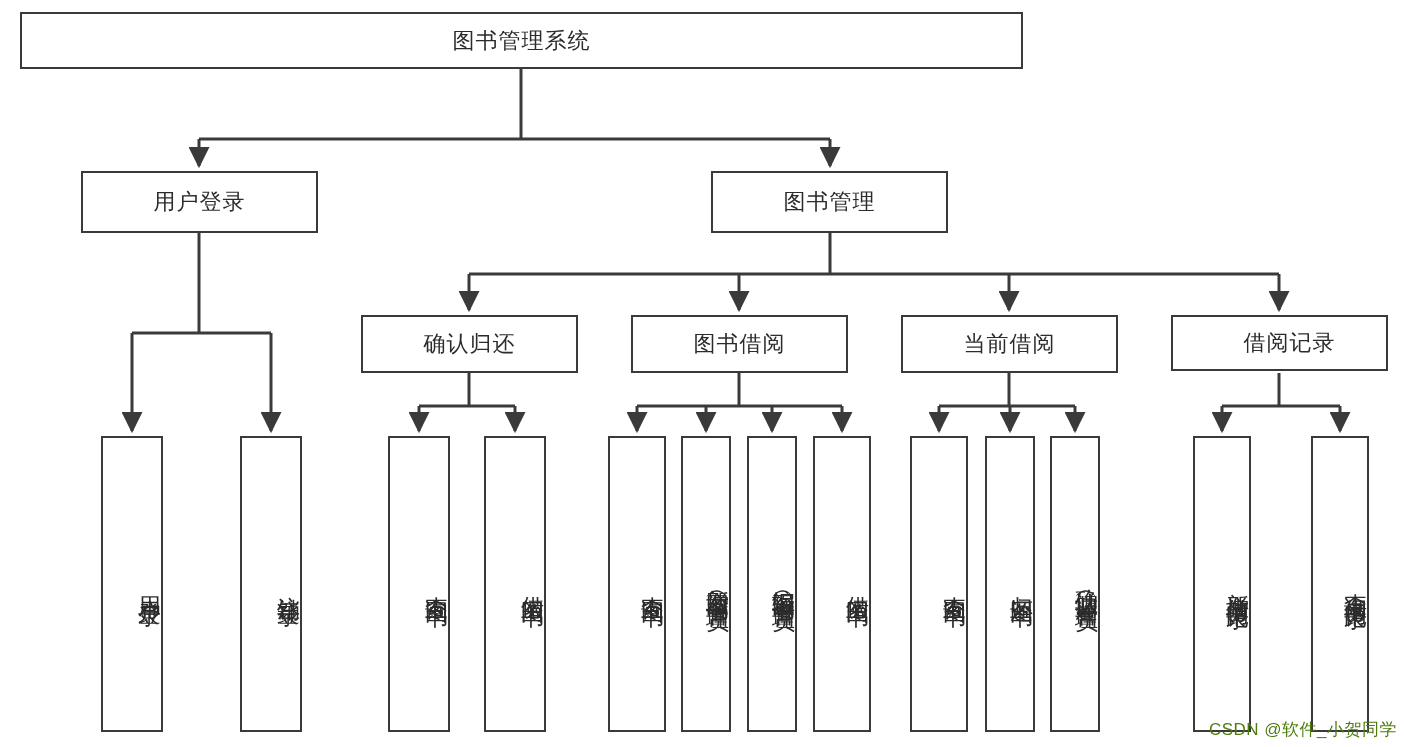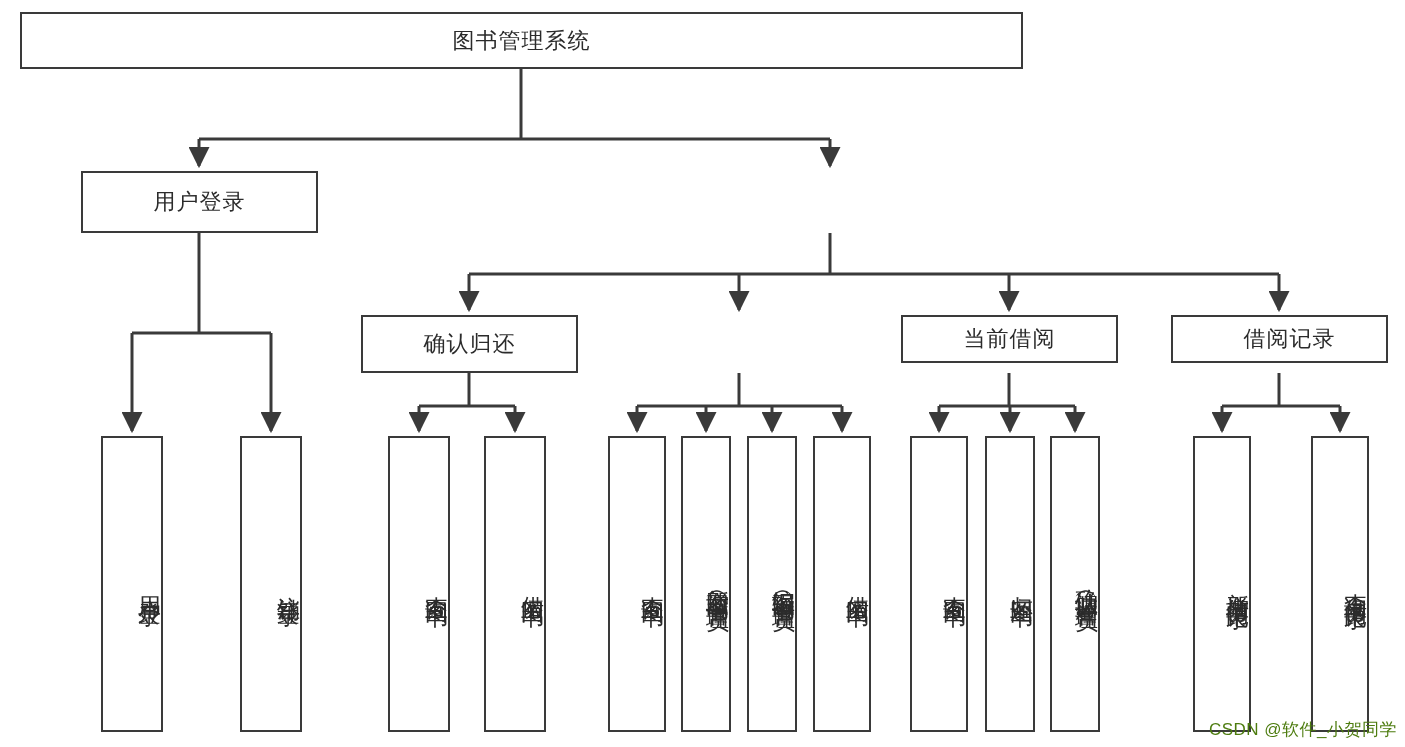--- a/index.html
+++ b/index.html
@@ -122,28 +122,34 @@
     </g>
   </svg>
 
   <div class="node horiz" style="left:20px; top:12px; width:1003px; height:57px;">
     <span class="node-label">图书管理系统</span>
   </div>
 
   <div class="node horiz" style="left:81px; top:171px; width:237px; height:62px;">
     <span class="node-label">用户登录</span>
   </div>
+  <div class="node horiz" style="left:711px; top:171px; width:237px; height:62px;">
+    <span class="node-label">图书管理</span>
+  </div>
 
   <div class="node horiz" style="left:361px; top:315px; width:217px; height:58px;">
     <span class="node-label">确认归还</span>
   </div>
-  <div class="node horiz" style="left:901px; top:315px; width:217px; height:48px;">
+  <div class="node horiz" style="left:631px; top:315px; width:217px; height:58px;">
+    <span class="node-label">图书借阅</span>
+  </div>
+  <div class="node horiz" style="left:901px; top:315px; width:217px; height:58px;">
     <span class="node-label">当前借阅</span>
   </div>
-  <div class="node horiz" style="left:1171px; top:315px; width:217px; height:48px;padding-left:20px;">
+  <div class="node horiz" style="left:1171px; top:315px; width:217px; height:56px;padding-left:20px;">
     <span class="node-label">借阅记录</span>
   </div>
 
   <div class="node vert" style="left:101px; top:436px; width:62px; height:296px;">
     <span class="node-label">用户登录</span>
   </div>
   <div class="node vert" style="left:240px; top:436px; width:62px; height:296px;">
     <span class="node-label">注销登录</span>
   </div>
 

